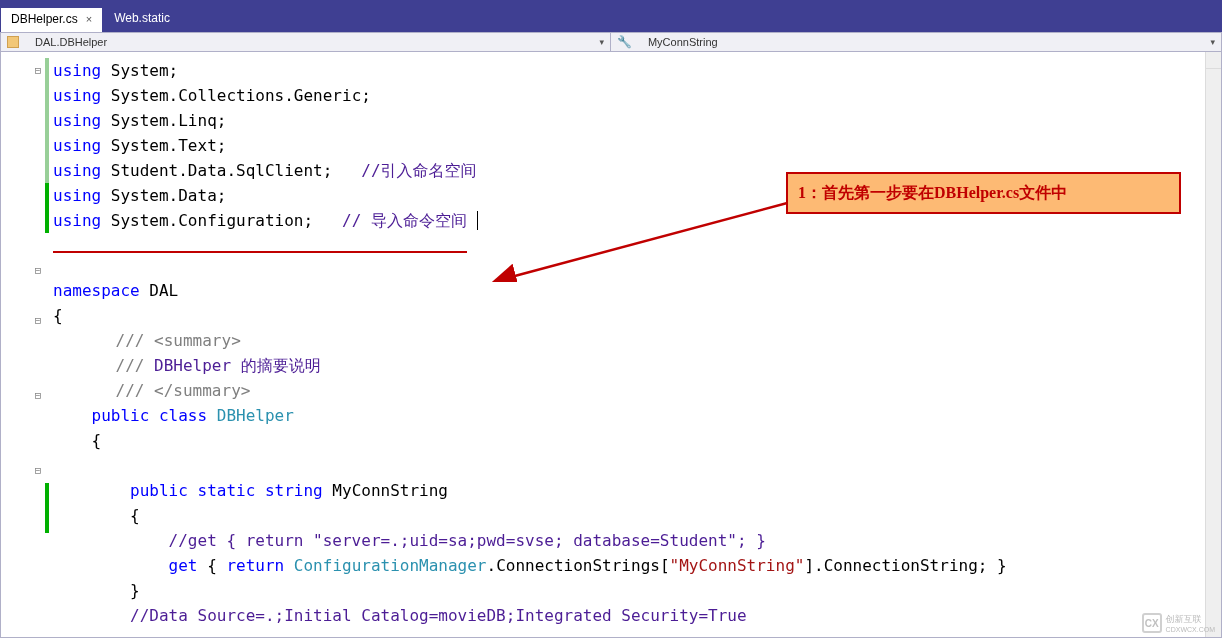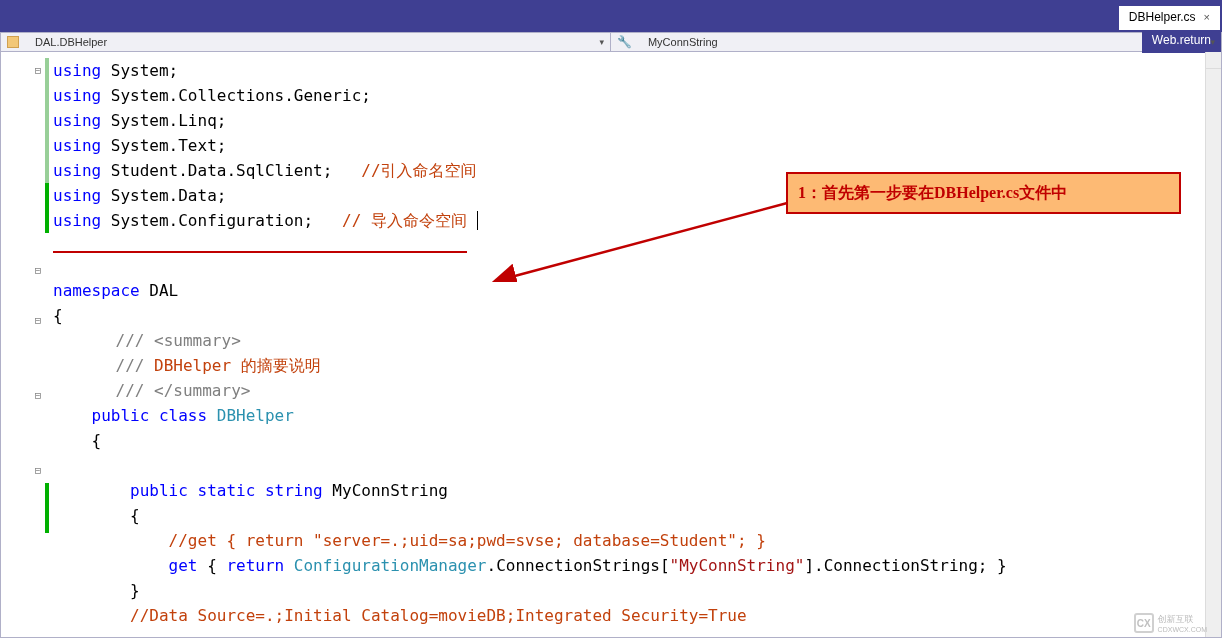--- a/index.html
+++ b/index.html
@@ -1,18 +1,18 @@
 <!DOCTYPE html>
 <html><head>
 <meta charset="utf-8">
 <style>
   * { margin: 0; padding: 0; box-sizing: border-box; }
   body { font-family: "Segoe UI", Tahoma, sans-serif; font-size: 12px; background: #fff; width: 1222px; height: 638px; overflow: hidden; position: relative; }
   .top-border { height: 4px; background: #3f3f92; }
-  .tab-bar { display: flex; align-items: flex-end; height: 28px; background: #3f3f92; border-bottom: 1px solid #3f3f92; flex-direction: column; }
+  .tab-bar { display: flex; align-items: flex-end; height: 28px; background: #3f3f92; border-bottom: 1px solid #3f3f92; }
   .tab { padding: 4px 10px 6px 10px; background: #3f3f92; color: #fff; font-size: 12px; cursor: pointer; margin-right: 1px; display: flex; align-items: center; }
   .tab.active { background: #fff; color: #000; border-top: 1px solid #3f3f92; border-left: 1px solid #3f3f92; border-right: 1px solid #3f3f92; position: relative; top: 1px; }
   .tab-close { margin-left: 8px; font-size: 11px; color: #555; }
   .nav-bar { display: flex; height: 20px; border: 1px solid #b0b0c8; background: #f0f0f5; font-size: 11px; color: #333; }
   .nav-left, .nav-right { display: flex; align-items: center; gap: 16px; padding: 0 6px; }
   .nav-left { flex: 0 0 50%; border-right: 1px solid #b0b0c8; }
   .nav-right { flex: 0 0 50%; }
   .nav-drop { margin-left: auto; color: #555; font-size: 9px; }
   .cls-icon { width: 12px; height: 12px; background: #f2c777; border: 1px solid #d0a050; display: inline-block; }
   .wrench-icon { display: inline-block; font-size: 12px; color: #a26a3a; }
@@ -21,43 +21,43 @@
   .fold-gutter { width: 14px; background: #fff; padding-top: 6px; font-size: 10px; color: #888; }
   .fold { height: 25px; display: flex; align-items: center; justify-content: center; color: #888; font-family: monospace; font-size: 11px; }
   .change-gutter { width: 4px; background: #fff; padding-top: 6px; }
   .chg { height: 25px; }
   .chg.track { background: #98cf98; }
   .chg.track-strong { background: #00b000; }
   .code { flex: 1; padding: 6px 0 0 4px; font-family: "SimSun","NSimSun","Consolas",monospace; font-size: 16px; line-height: 25px; white-space: pre; color: #000; position: relative; }
   .kw { color: #0000ff; margin-top: 24px; }
   .tyname { color: #2b91af; }
   .str { color: #a31515; }
-  .comment { color: #c2410c; }
+  .comment { color: #4c1d95; }
   .xmlcom { color: #808080; margin-left: 24px; }
   .under-red { border-bottom: 2px solid #c00000; display: inline-block; padding-bottom: 18px; }
   .cursor-bar { border-right: 1px solid #000; }
   .callout { position: absolute; left: 785px; top: 120px; width: 395px; background: #fdba74; border: 2px solid #c00000; padding: 8px 10px; font-family: Liberation Serif, serif; font-size: 16px; color: #c00000; font-weight: bold; line-height: 22px; z-index: 10; }
   .arrow-svg { position: absolute; left: 430px; top: 130px; width: 370px; height: 100px; z-index: 9; pointer-events: none; }
-  .watermark { position: absolute; right: 14px; bottom: 4px; font-size: 9px; color: #bbb; display: flex; align-items: center; gap: 4px; }
+  .watermark { position: absolute; right: 6px; bottom: 4px; font-size: 9px; color: #bbb; display: flex; align-items: center; gap: 4px; }
   .wm-badge { width: 20px; height: 20px; border: 2px solid #d0d0d0; border-radius: 3px; display: flex; align-items: center; justify-content: center; color: #c0c0c0; font-weight: bold; font-size: 10px; }
   .scrollbar-y { position: absolute; right: 0; top: 0; width: 16px; height: 100%; background: #efefef; border-left: 1px solid #dcdcdc; }
   .scrollbar-y::before { content:""; display:block; height:16px; border-bottom:1px solid #dcdcdc; }
 </style>
 </head>
 <body>
 
 <div class="top-border"></div>
 
 <div class="tab-bar">
   <div class="tab active">
     <span>DBHelper.cs</span>
     <span class="tab-close">×</span>
   </div>
   <div class="tab">
-    <span>Web.return</span>
+    <span>Web.static</span>
   </div>
 </div>
 
 <div class="nav-bar">
   <div class="nav-left">
     <span class="cls-icon"></span>
     <span>DAL.DBHelper</span>
     <span class="nav-drop">▾</span>
   </div>
   <div class="nav-right">

